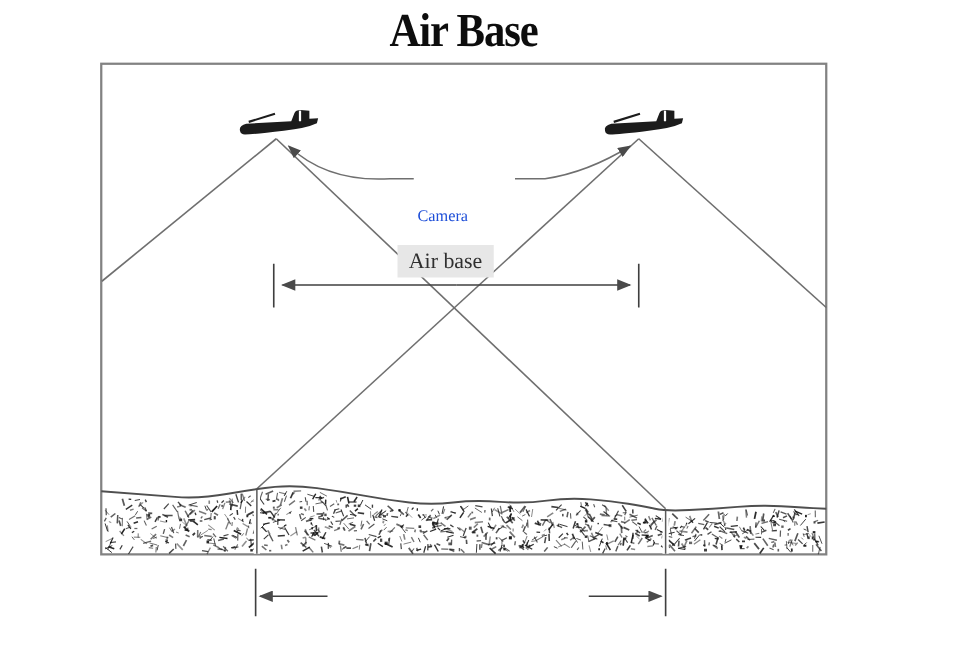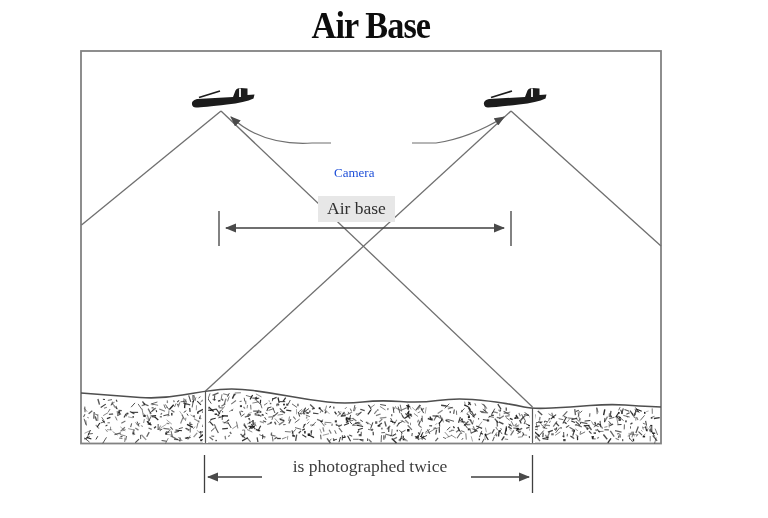--- a/index.html
+++ b/index.html
@@ -1089,16 +1089,15 @@
 
   <div class="title">
     <span>Air Base</span>
   </div>
 
   <div class="camera-label">Camera</div>
 
   <div class="airbase-label">Air base</div>
 
   <div class="ground-caption">
-    <div>is photographed twice</div>
   </div>
 
 </div>
 
 </body></html>

